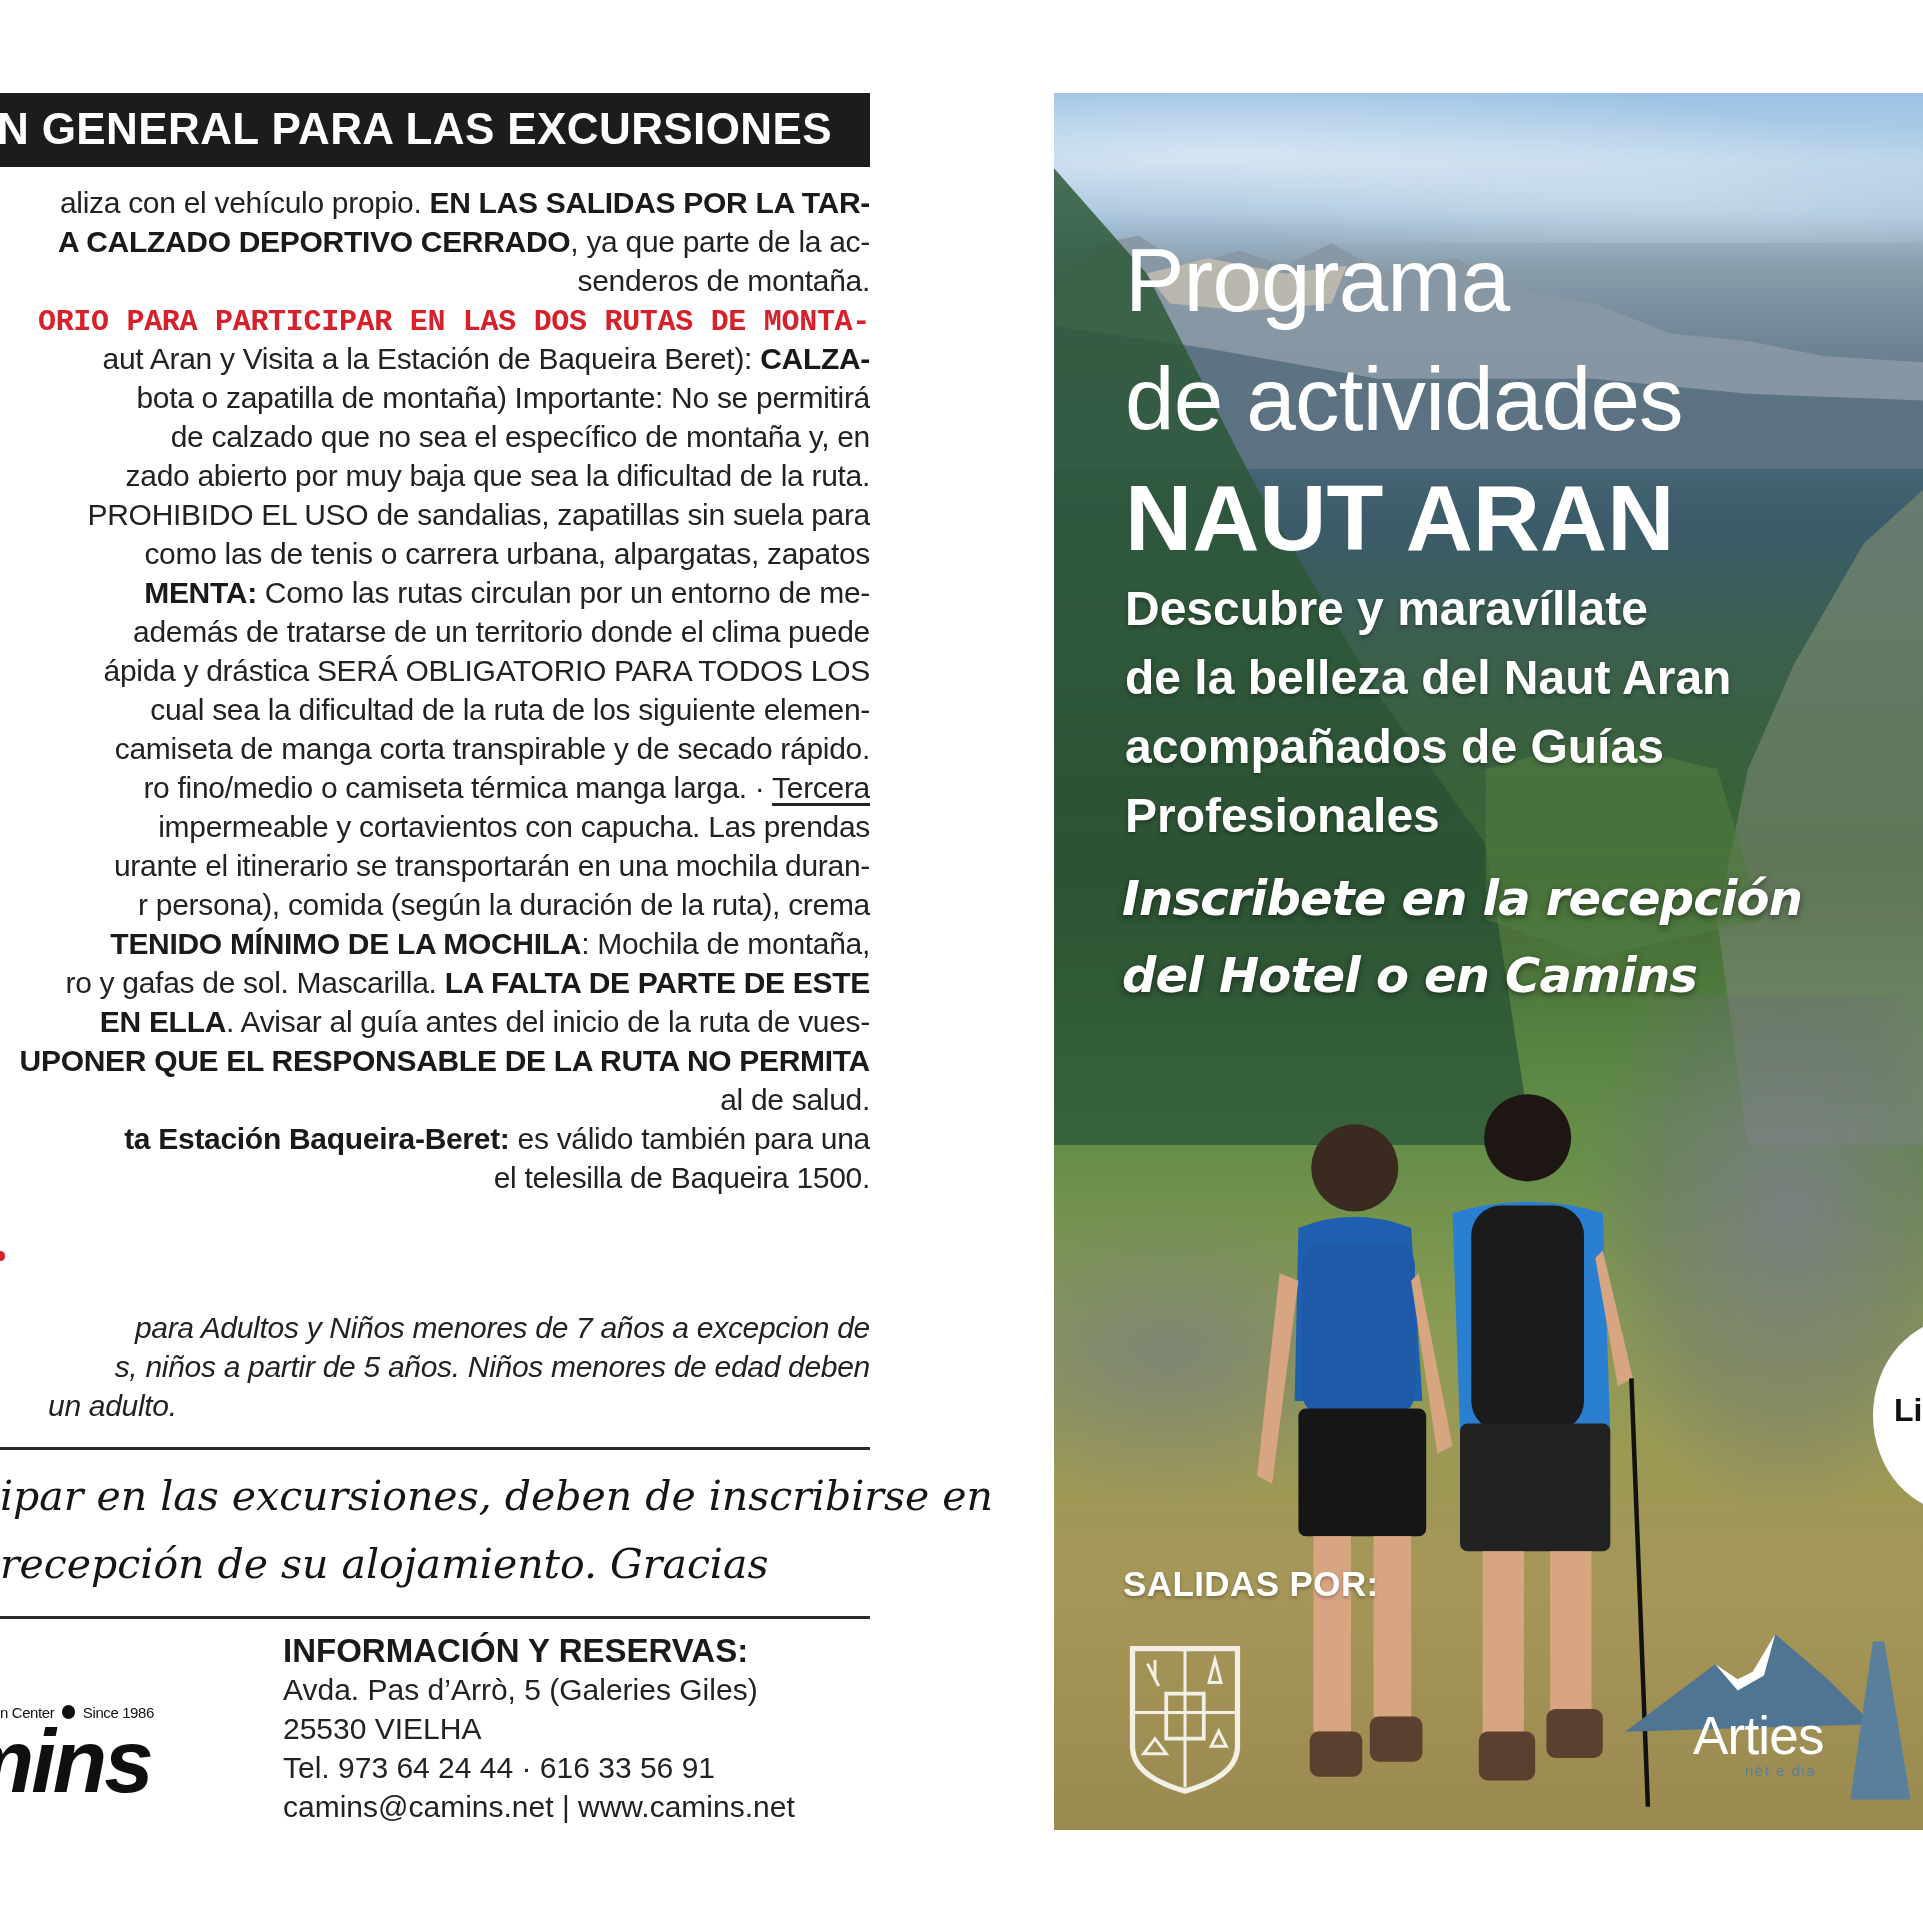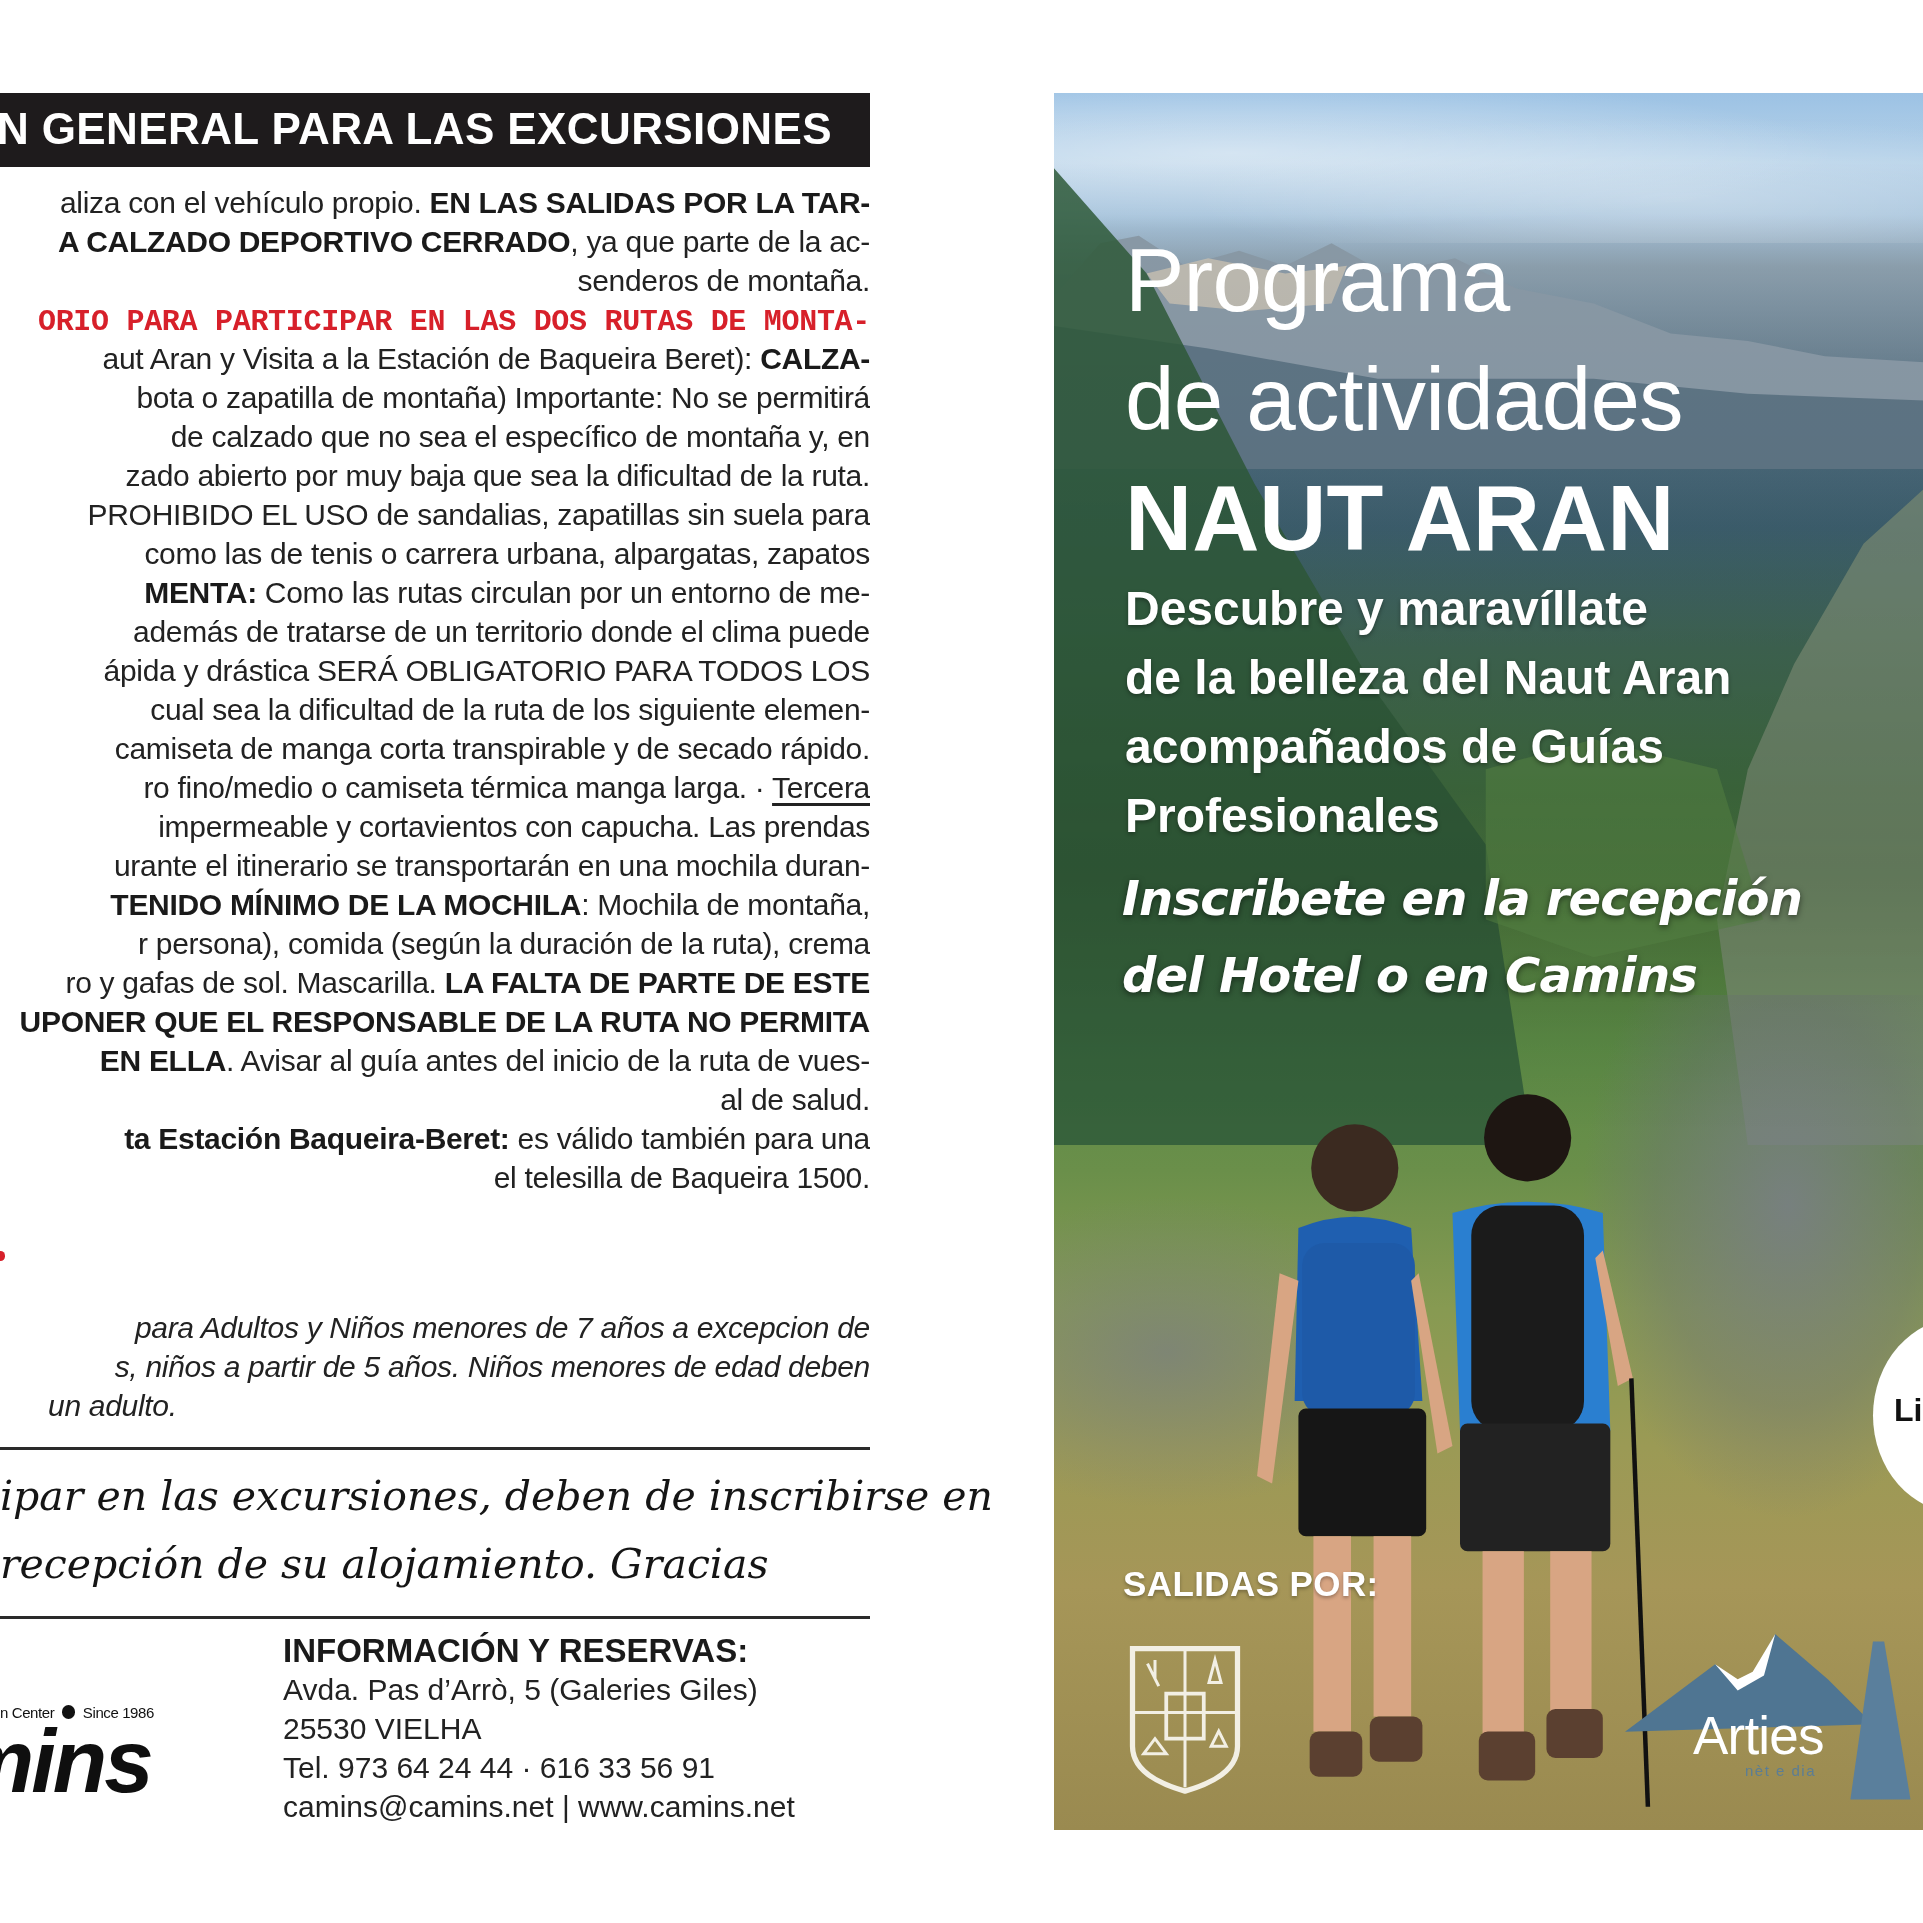--- a/index.html
+++ b/index.html
@@ -130,25 +130,25 @@
       <div class="line"><span>PROHIBIDO EL USO de sandalias, zapatillas sin suela para</span></div>
       <div class="line"><span> como las de tenis o carrera urbana, alpargatas, zapatos</span></div>
       <div class="line"><b>MENTA:</b><span> Como las rutas circulan por un entorno de me-</span></div>
       <div class="line"><span>además de tratarse de un territorio donde el clima puede</span></div>
       <div class="line"><span>ápida y drástica SERÁ OBLIGATORIO PARA TODOS LOS</span></div>
       <div class="line"><span> cual sea la dificultad de la ruta de los siguiente elemen-</span></div>
       <div class="line"><span>camiseta de manga corta transpirable y de secado rápido.</span></div>
       <div class="line"><span>ro fino/medio o camiseta térmica manga larga. · </span><u>Tercera</u></div>
       <div class="line"><span> impermeable y cortavientos con capucha. Las prendas</span></div>
       <div class="line"><span>urante el itinerario se transportarán en una mochila duran-</span></div>
+      <div class="line"><span>r persona), comida (según la duración de la ruta), crema</span></div>
       <div class="line"><b>TENIDO MÍNIMO DE LA MOCHILA</b><span>: Mochila de montaña,</span></div>
-      <div class="line"><span>r persona), comida (según la duración de la ruta), crema</span></div>
       <div class="line"><span>ro y gafas de sol. Mascarilla. </span><b>LA FALTA DE PARTE DE ESTE</b></div>
+      <div class="line"><b> EN ELLA</b><span>. Avisar al guía antes del inicio de la ruta de vues-</span></div>
       <div class="line"><b>UPONER QUE EL RESPONSABLE DE LA RUTA NO PERMITA</b></div>
-      <div class="line"><b> EN ELLA</b><span>. Avisar al guía antes del inicio de la ruta de vues-</span></div>
       <div class="line"><span>al de salud.</span></div>
       <div class="line" style="margin-top: 0px;"><b>ta Estación Baqueira-Beret:</b><span> es válido también para una</span></div>
       <div class="line"><span>el telesilla de Baqueira 1500.</span></div>
     </div>
 
   <div class="red-dot"></div>
 
   <div class="note" id="note-text">
       <div class="line">para Adultos y Niños menores de 7 años a excepcion de</div>
       <div class="line">s, niños a partir de 5 años. Niños menores de edad deben</div>

